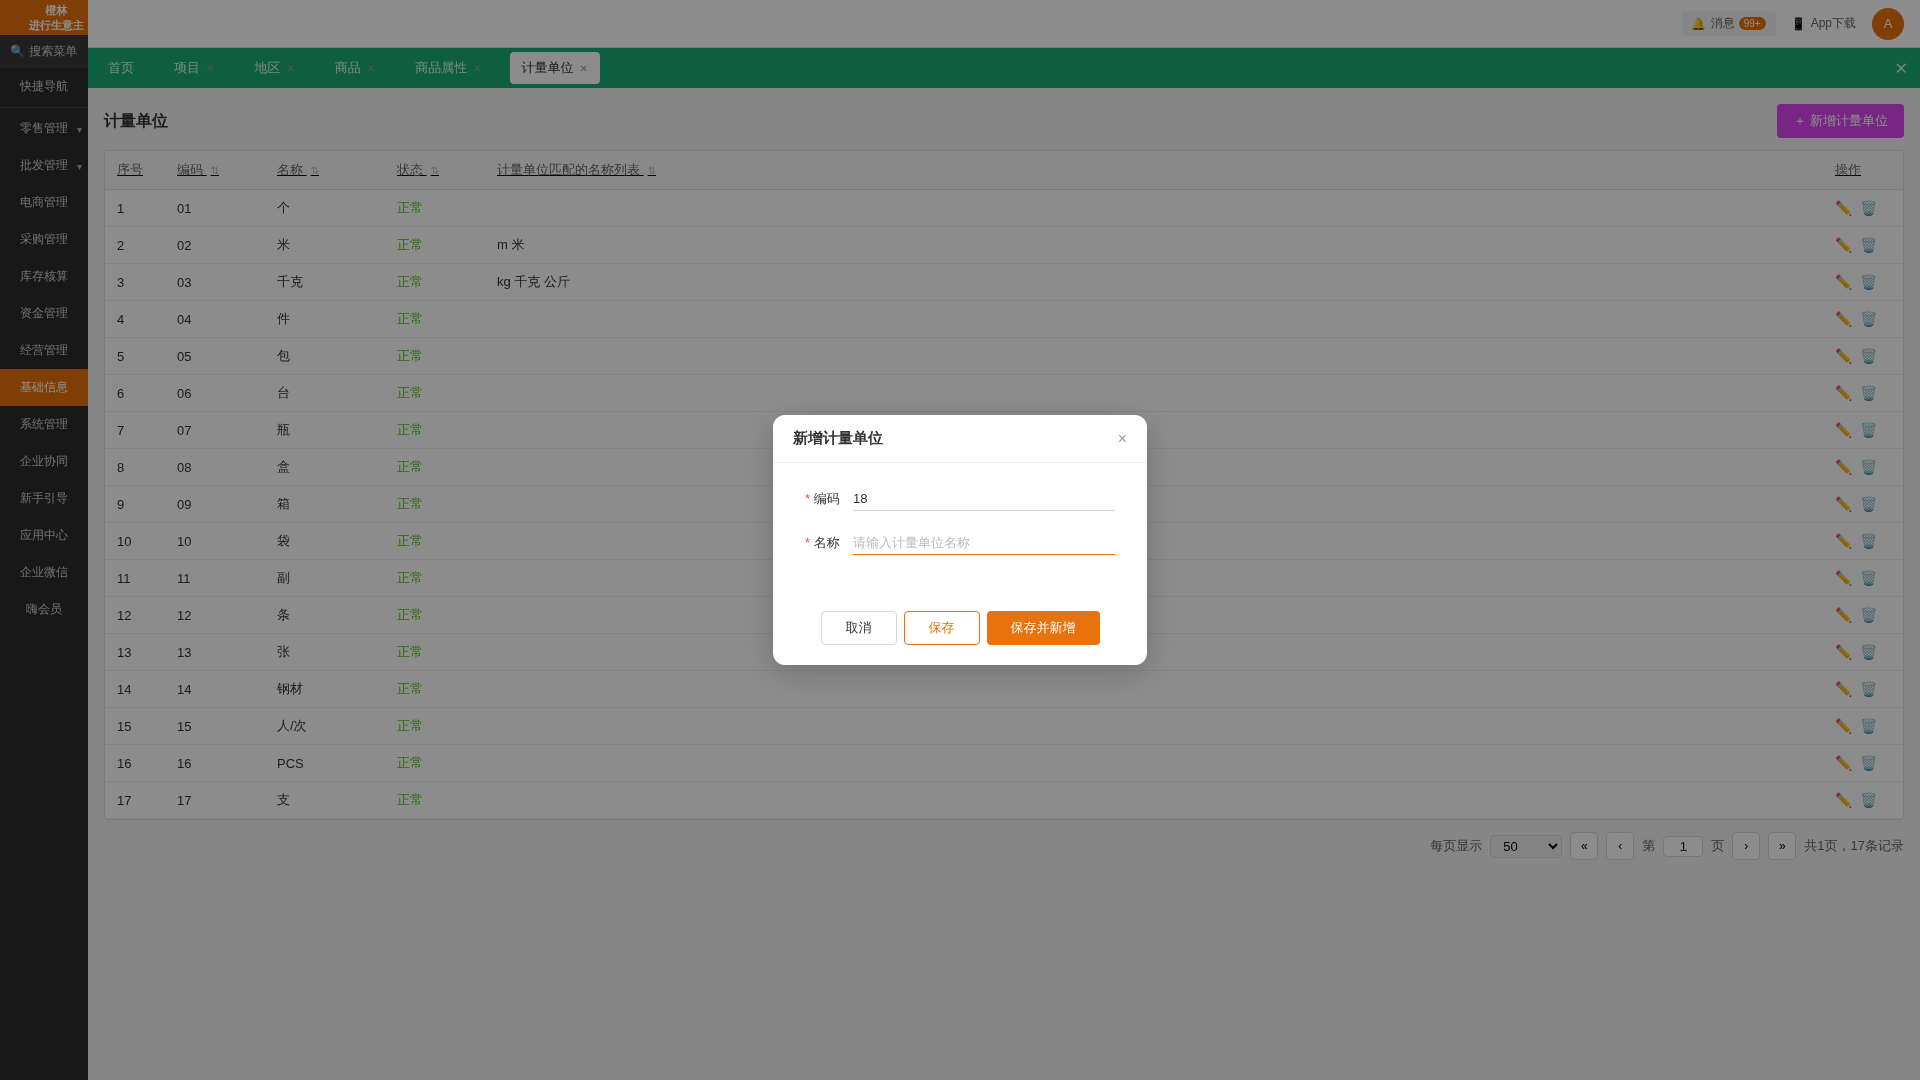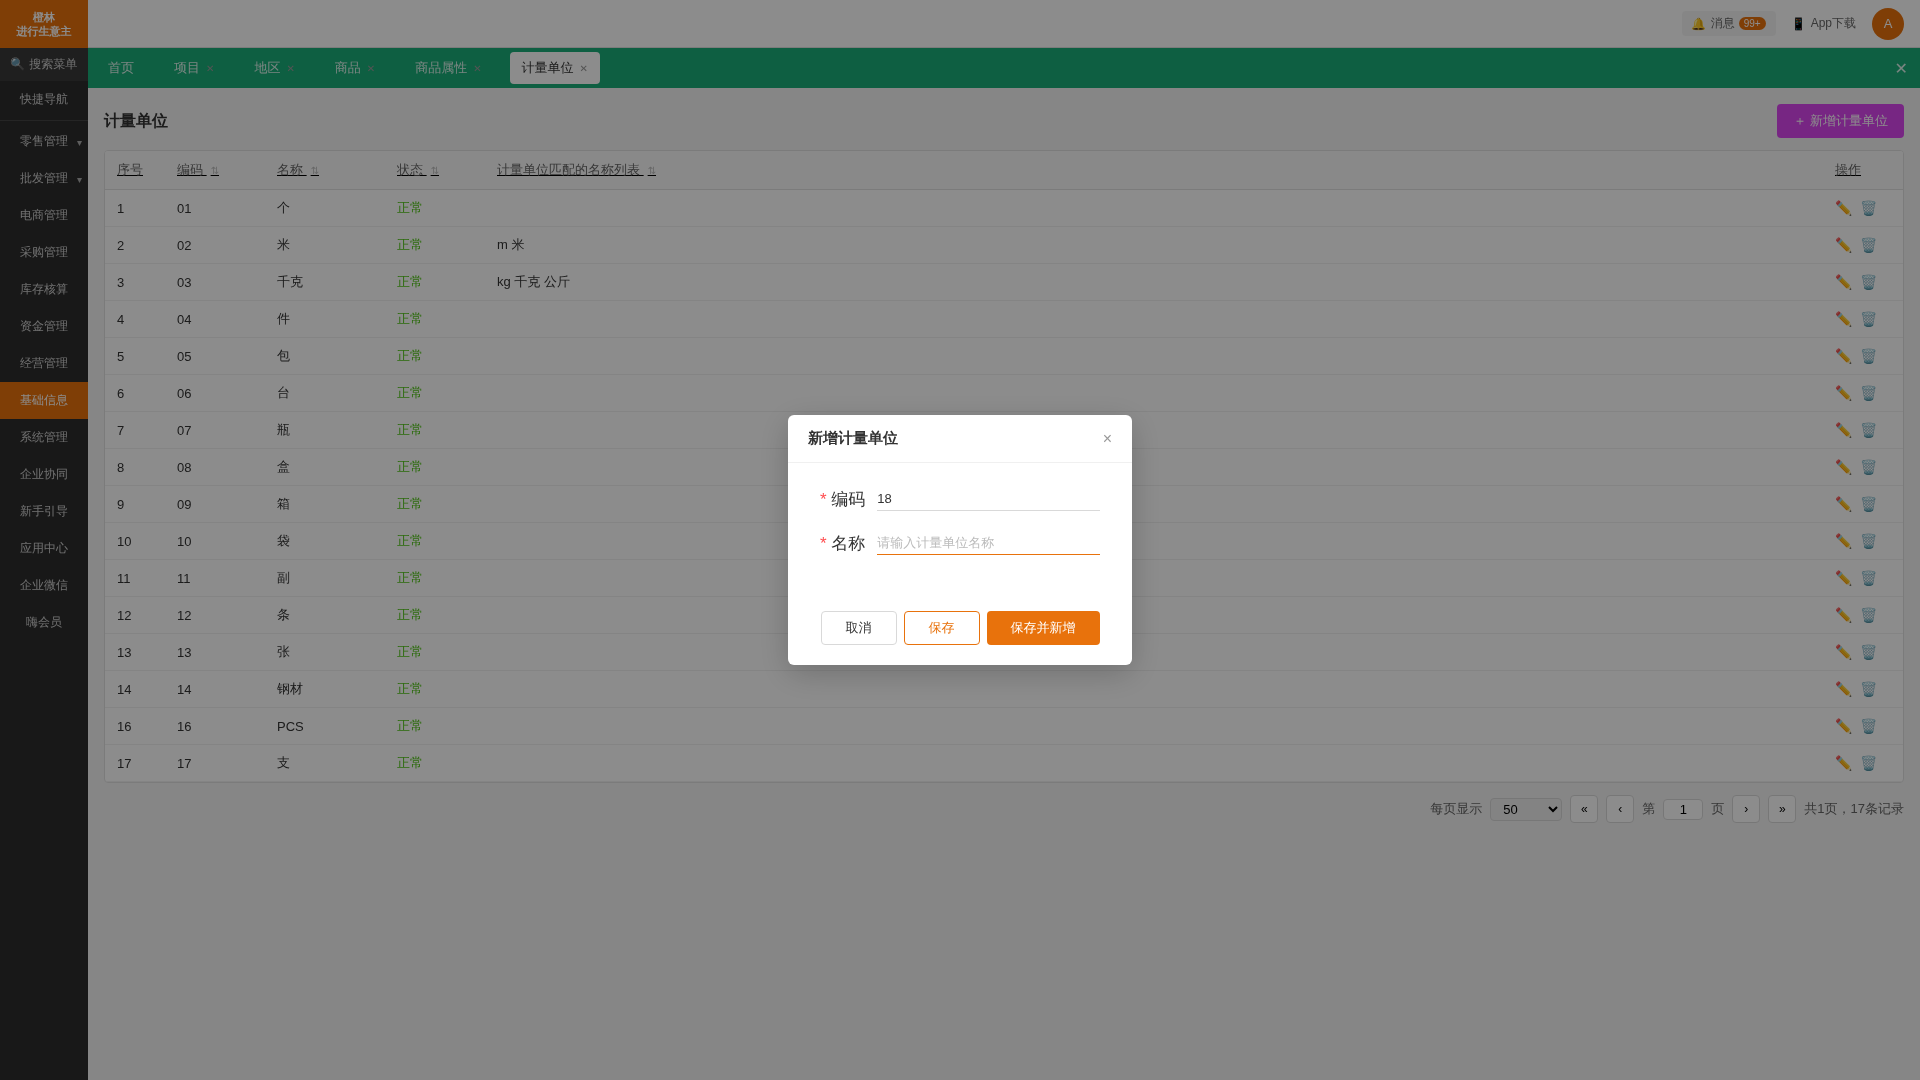--- a/index.html
+++ b/index.html
@@ -9,24 +9,24 @@
     .sidebar {
       width: 88px;
       background: #2d2d2d;
       height: 1080px;
       display: flex;
       flex-direction: column;
       flex-shrink: 0;
     }
     .sidebar-logo {
       background: #e8720c;
-      height: 48px;
-      display: flex;
-      align-items: center;
-      justify-content: center;
+      height: 35px;
+      display: flex;
+      align-items: center;
+      justify-content: flex-end;
       color: white;
       font-size: 13px;
       font-weight: bold;
       padding: 4px;
     }
     .sidebar-logo .logo-text { font-size: 11px; text-align: center; line-height: 1.3; }
     .sidebar-search {
       background: #3a3a3a;
       padding: 8px 4px;
       color: #ccc;
@@ -213,22 +213,22 @@
       position: fixed;
       top: 0; left: 0; right: 0; bottom: 0;
       background: rgba(0,0,0,0.45);
       display: flex;
       align-items: center;
       justify-content: center;
       z-index: 1000;
     }
     .modal {
       background: #fff;
-      border-radius: 6px;
-      width: 344px;
+      border-radius: 12px;
+      width: 374px;
       box-shadow: 0 8px 32px rgba(0,0,0,0.2);
       overflow: hidden;
     }
     .modal-header {
       padding: 14px 20px;
       border-bottom: 1px solid #f0f0f0;
       display: flex;
       align-items: center;
       justify-content: space-between;
     }
@@ -237,21 +237,21 @@
     .modal-body {
       padding: 24px 32px;
     }
     .form-field {
       display: flex;
       align-items: center;
       margin-bottom: 20px;
       gap: 12px;
     }
     .form-label {
-      font-size: 17px;
+      font-size: 13px;
       color: #333;
       min-width: 36px;
       text-align: left;
       white-space: nowrap;
     }
     .form-input {
       flex: 1;
       border: none;
       border-bottom: 1px solid #d9d9d9;
       padding: 4px 0;
@@ -604,20 +604,33 @@
     <td><span class="status-normal">正常</span></td>
     <td></td>
     <td>
       <div class="action-btns">
         <span class="action-btn" title="编辑">✏️</span>
         <span class="action-btn delete" title="删除">🗑️</span>
       </div>
     </td>
   </tr>
             <tr>
+    <td>15</td>
+    <td>15</td>
+    <td>人/次</td>
+    <td><span class="status-normal">正常</span></td>
+    <td></td>
+    <td>
+      <div class="action-btns">
+        <span class="action-btn" title="编辑">✏️</span>
+        <span class="action-btn delete" title="删除">🗑️</span>
+      </div>
+    </td>
+  </tr>
+            <tr>
     <td>16</td>
     <td>16</td>
     <td>PCS</td>
     <td><span class="status-normal">正常</span></td>
     <td></td>
     <td>
       <div class="action-btns">
         <span class="action-btn" title="编辑">✏️</span>
         <span class="action-btn delete" title="删除">🗑️</span>
       </div>

